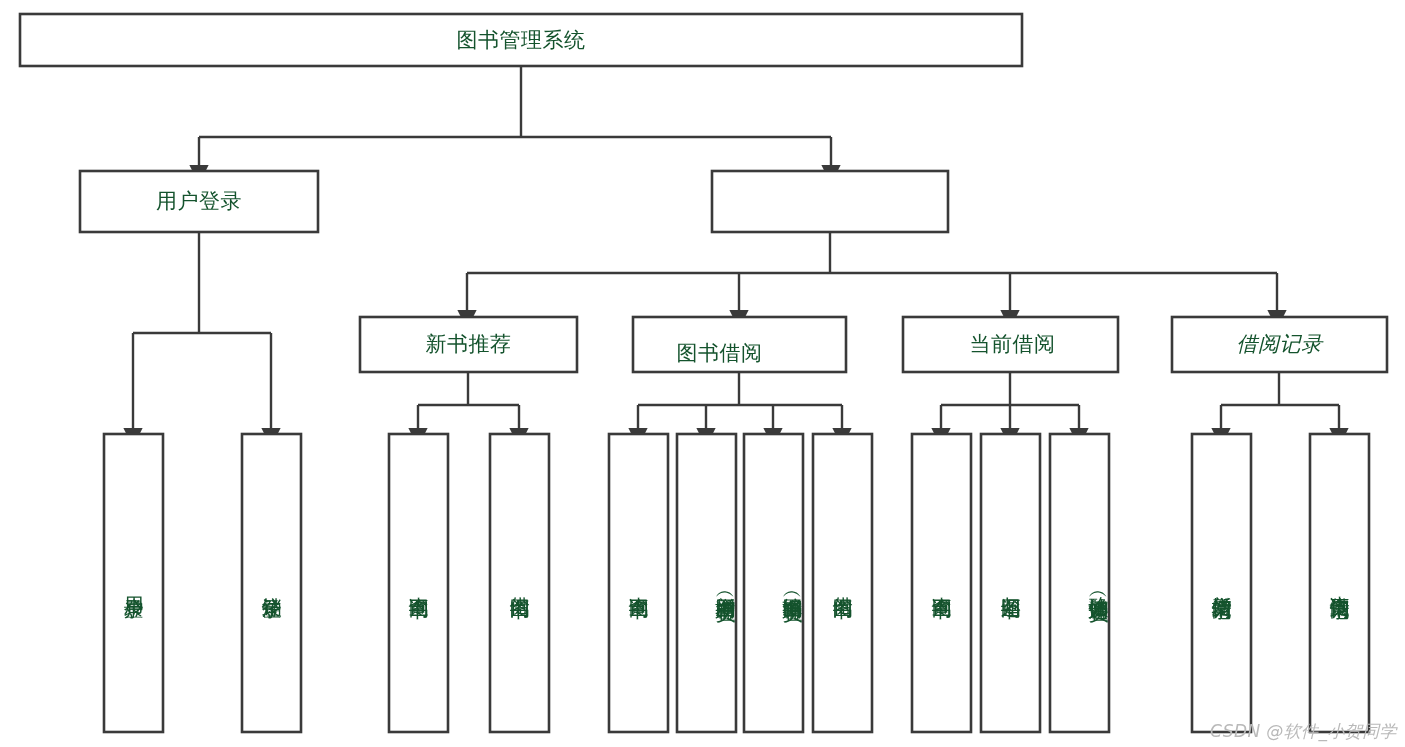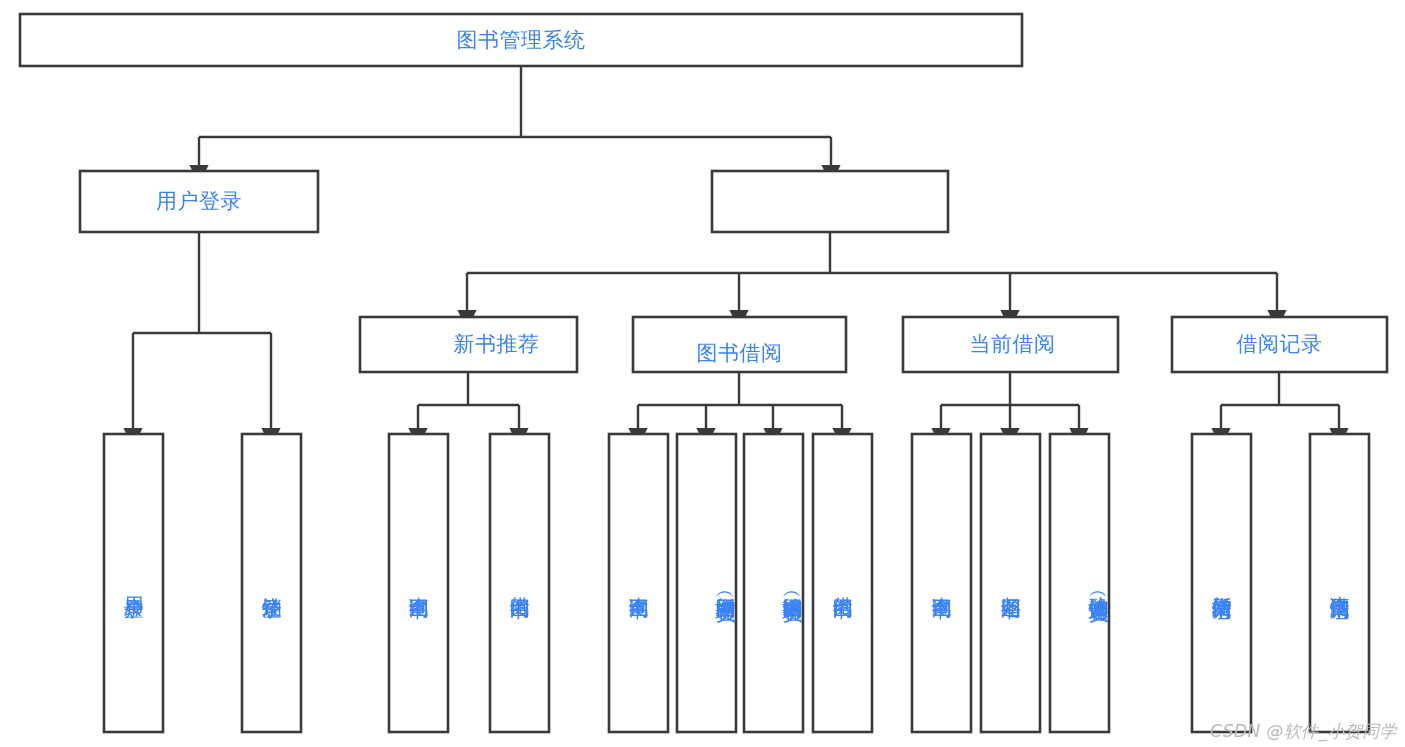--- a/index.html
+++ b/index.html
@@ -42,21 +42,21 @@
   .arrow-head {
     fill: #3a3a3a;
     stroke: none;
   }
   
   .node-label {
     position: absolute;
     display: flex;
     align-items: center;
     justify-content: center;
-    color: #3b82f6;
+    color: #14532d;
     font-family: "DejaVu Sans", "Liberation Sans", sans-serif;
     box-sizing: border-box;
     pointer-events: none;
     line-height: 1.08;
   }
   .node-label.horizontal {
     font-size: 21px;
     letter-spacing: 0.5px;
   }
   .node-label.vertical {
@@ -182,24 +182,24 @@
     <rect class="node-box" x="1050" y="434" width="59" height="298"></rect>
 
     <rect class="node-box" x="1192" y="434" width="59" height="298"></rect>
     <rect class="node-box" x="1310" y="434" width="59" height="298"></rect>
   </svg>
 
   <div class="node-label horizontal title-label" style="left:20px; top:14px; width:1002px; height:52px;">图书管理系统</div>
 
   <div class="node-label horizontal" style="left:80px; top:171px; width:238px; height:61px;">用户登录</div>
 
-  <div class="node-label horizontal" style="left:360px; top:317px; width:217px; height:55px;margin-left:28px;">新书推荐</div>
-  <div class="node-label horizontal" style="left:633px; top:317px; width:213px; height:72px;">图书借阅</div>
+  <div class="node-label horizontal" style="left:360px; top:317px; width:217px; height:55px;">新书推荐</div>
+  <div class="node-label horizontal" style="left:613px; top:317px; width:213px; height:72px;">图书借阅</div>
   <div class="node-label horizontal" style="left:903px; top:317px; width:219px; height:55px;font-family:Liberation Serif, serif;">当前借阅</div>
-  <div class="node-label horizontal" style="left:1172px; top:317px; width:215px; height:55px;">借阅记录</div>
+  <div class="node-label horizontal" style="left:1172px; top:317px; width:215px; height:55px;font-style:italic;">借阅记录</div>
 
   <div class="node-label vertical mid" style="left:104px; top:434px; width:59px; height:298px;">用户登录</div>
   <div class="node-label vertical mid" style="left:242px; top:434px; width:59px; height:298px;">注销登录</div>
 
   <div class="node-label vertical mid" style="left:389px; top:434px; width:59px; height:298px;">查询图书</div>
   <div class="node-label vertical mid" style="left:490px; top:434px; width:59px; height:298px;">借阅图书</div>
 
   <div class="node-label vertical mid" style="left:609px; top:434px; width:59px; height:298px;">查询图书</div>
   <div class="node-label vertical tall" style="left:677px; top:434px; width:59px; height:298px;">新增图书（管理员）</div>
   <div class="node-label vertical tall" style="left:744px; top:434px; width:59px; height:298px;">编辑图书（管理员）</div>

